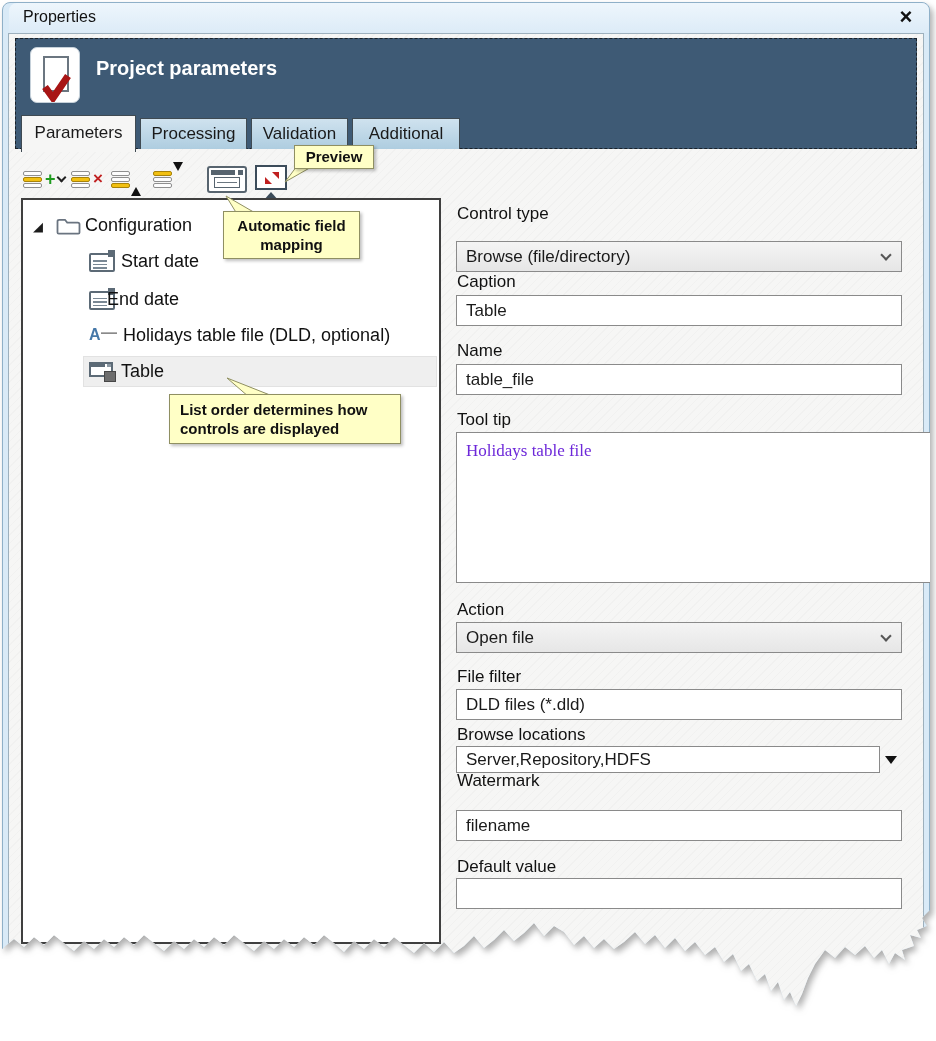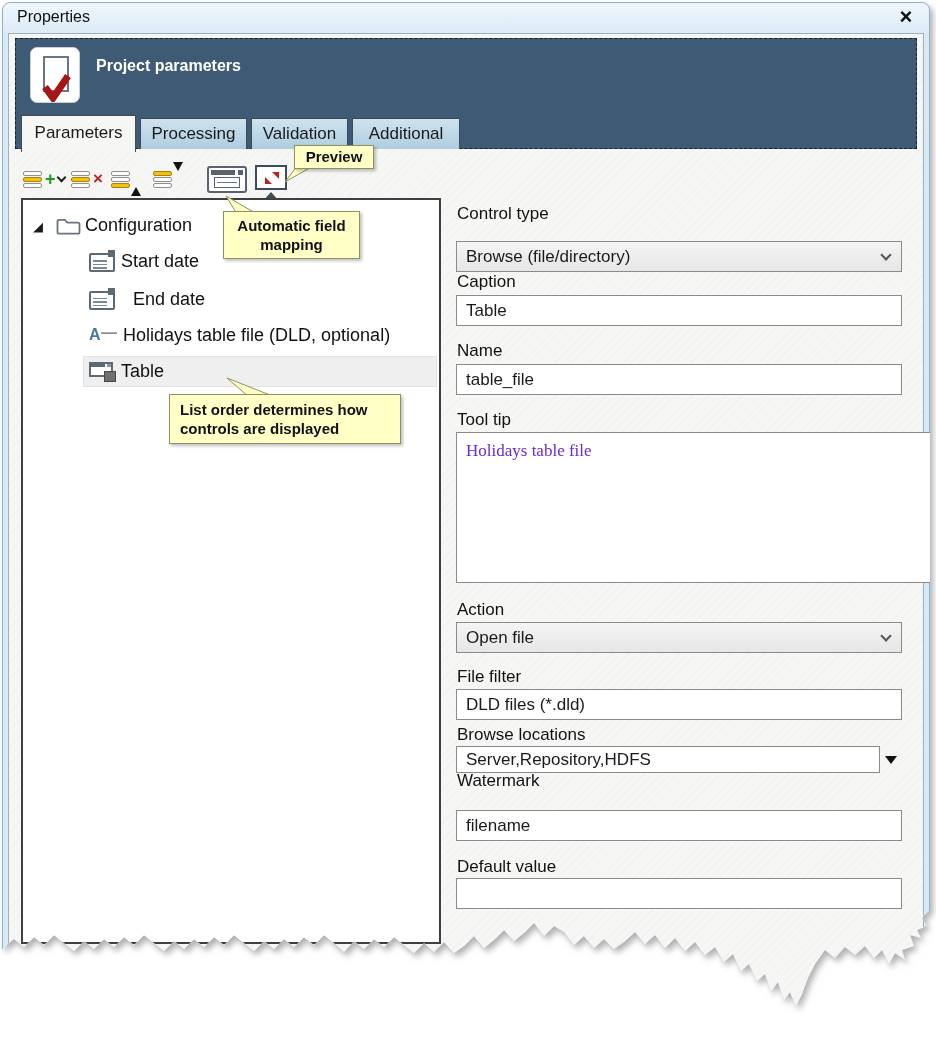--- a/index.html
+++ b/index.html
@@ -6,38 +6,38 @@
   html,body { width:936px; height:1041px; background:#ffffff; overflow:hidden;
     font-family:"Liberation Sans", sans-serif; color:#1a1a1a; }
 
   .shadow-wrap { position:absolute; left:2px; top:2px; width:928px; height:1012px;
     filter: drop-shadow(3px 4px 3px rgba(110,110,110,0.55)); }
 
   .window { position:absolute; inset:0; background:#d9eaf7;
     border:1px solid #8fb0c8; border-radius:8px 8px 0 0;
     clip-path: polygon(0px 0px,928px 0px,928px 908px,920px 916px,925px 924px,915px 928px,919px 936px,908px 933px,912px 944px,900px 948px,903px 958px,893px 951px,887px 962px,880px 948px,872px 956px,863px 944px,853px 953px,843px 945px,833px 956px,823px 948px,813px 962px,806px 976px,800px 992px,794px 1004px,788px 990px,782px 998px,776px 980px,769px 989px,763px 972px,755px 979px,747px 962px,739px 969px,731px 952px,722px 960px,713px 945px,703px 953px,693px 940px,683px 949px,673px 936px,663px 946px,653px 933px,643px 942px,633px 930px,622px 940px,612px 947px,602px 937px,592px 946px,582px 934px,572px 943px,562px 930px,552px 924px,542px 934px,532px 921px,522px 931px,512px 939px,502px 928px,492px 938px,482px 946px,472px 934px,462px 944px,452px 951px,442px 940px,432px 950px,422px 941px,412px 951px,402px 943px,392px 935px,382px 945px,372px 937px,362px 947px,352px 939px,342px 950px,332px 941px,322px 933px,312px 943px,302px 935px,292px 945px,282px 937px,272px 947px,262px 939px,252px 949px,242px 941px,232px 933px,222px 943px,212px 935px,202px 945px,192px 937px,182px 947px,172px 939px,162px 949px,152px 941px,142px 933px,132px 943px,122px 935px,112px 945px,102px 937px,92px 947px,82px 939px,72px 949px,62px 941px,52px 933px,42px 943px,32px 935px,22px 945px,12px 937px,0px 947px); }
 
-  .titlebar { position:absolute; left:0; top:0; right:0; height:30px;
+  .titlebar { position:absolute; left:6px; top:0; right:0; height:30px;
     background:linear-gradient(#eef6fc,#dcebf7); border-radius:8px 8px 0 0; }
   .titlebar-text { position:absolute; left:14px; top:5px; font-size:16px; color:#111; }
   .close-btn { position:absolute; right:10px; top:1px; width:26px; height:26px;
     font-size:22px; font-weight:600; line-height:26px; text-align:center; color:#111; cursor:default; }
 
   .panel { position:absolute; left:5px; top:30px; right:5px; bottom:0;
     background:#f6f6f5; border:1px solid #9db0bd; border-bottom:none;
     background-image:repeating-linear-gradient(135deg, rgba(0,0,0,0.018) 0 1px, transparent 1px 6px); }
 
   .hdr { position:absolute; left:6px; right:6px; top:4px; height:111px;
     background:#3e5a75; border:1px dashed rgba(15,15,15,0.75); }
   .hdr-icon-box { position:absolute; left:14px; top:8px; width:50px; height:56px;
     background:#fff; border:1px solid #c6d1da; border-radius:7px; }
   .doc { position:absolute; left:12px; top:8px; width:26px; height:36px;
     background:#fff; border:2px solid #6b7680; }
   .check-svg { position:absolute; left:8px; top:24px; }
-  .hdr-title { position:absolute; left:80px; top:18px; font-size:16px; font-weight:bold; color:#fff; }
+  .hdr-title { position:absolute; left:80px; top:18px; font-size:20px; font-weight:bold; color:#fff; }
 
   .tab { position:absolute; text-align:center; font-size:17px; border:1px solid #3f4a52; border-bottom:none; }
   .tab-active { top:81px; height:37px; background:#f6f6f5; z-index:6; line-height:34px; }
   .tab-inactive { top:84px; height:31px; background:linear-gradient(#cfe2ef,#aecde0); z-index:5; line-height:29px; }
 
   .tool { position:absolute; top:126px; height:38px; display:flex; align-items:center; gap:2px; cursor:default; }
   .bars { position:relative; width:20px; height:17px; flex:none; }
   .bar { position:absolute; left:0; width:19px; height:5px; background:#fdfdfd;
     border:1px solid #8f8f8f; border-radius:2px; }
   .bar.b1{top:0} .bar.b2{top:6px} .bar.b3{top:12px}
@@ -213,21 +213,21 @@
               <span class="lines"></span>
             </span>
           <span class="tlabel" style="left:98px;" data-interactable="false">Start date</span>
         </div>
 
         <div class="trow" style="top:86px;" data-interactable="true">
           <span class="date-ic" style="left:66px;top:5px;" data-interactable="false">
               <span class="btn"></span>
               <span class="lines"></span>
             </span>
-          <span class="tlabel" style="left:110px;" data-interactable="false">End date</span>
+          <span class="tlabel" style="left:84px;" data-interactable="false">End date</span>
         </div>
 
         <div class="trow" style="top:122px;" data-interactable="true">
           <span class="tf-A" style="left:66px;top:4px;" data-interactable="false">A</span>
           <span class="tf-dash" style="left:78px;top:2px;" data-interactable="false">—</span>
           <span class="tlabel" style="left:100px;" data-interactable="false">Holidays table file (DLD, optional)</span>
         </div>
 
         <div class="trow" style="top:158px;" data-interactable="true">
           <span class="brow-ic" style="left:66px;top:4px;" data-interactable="false">

